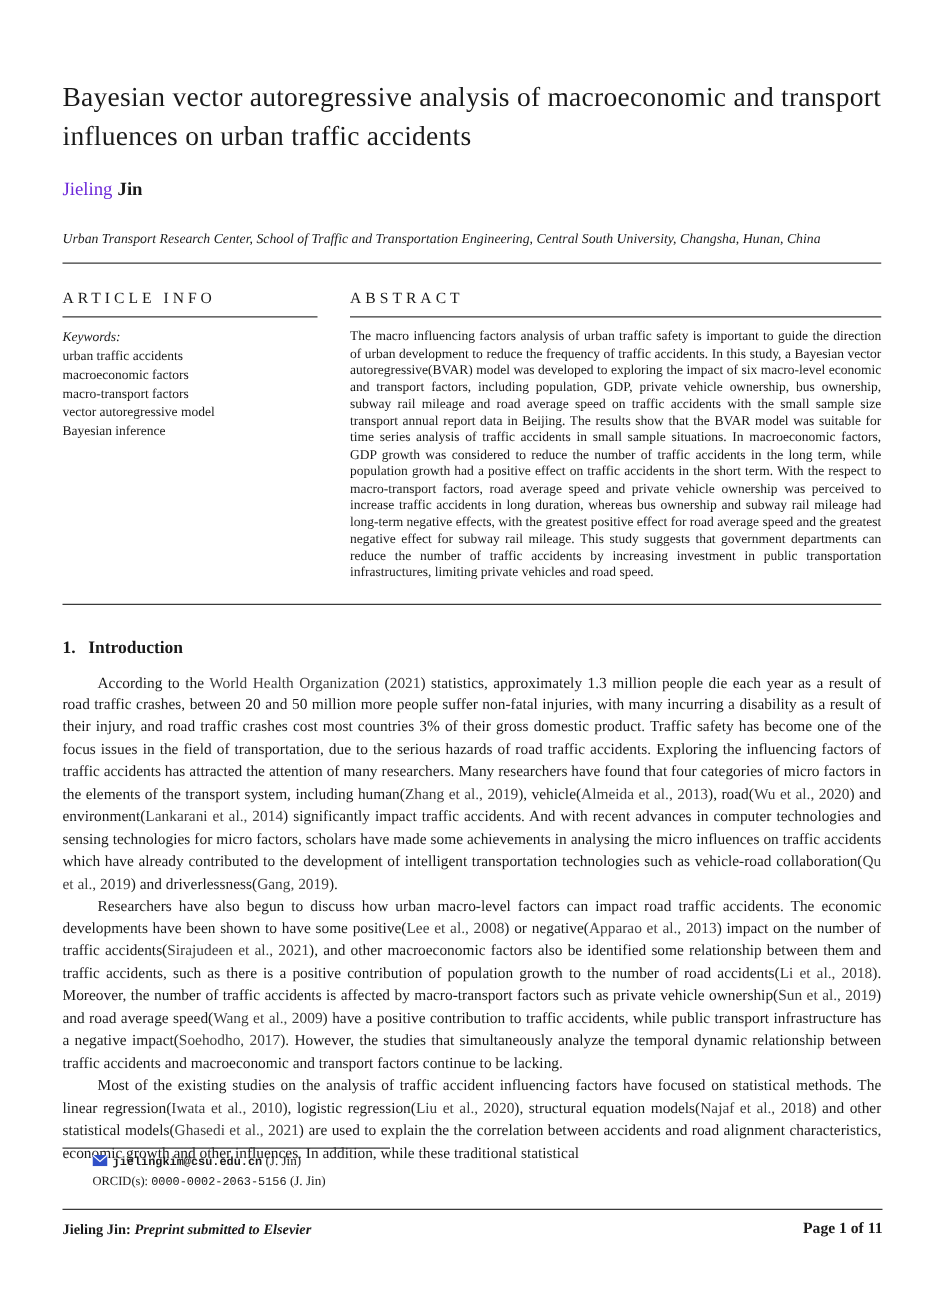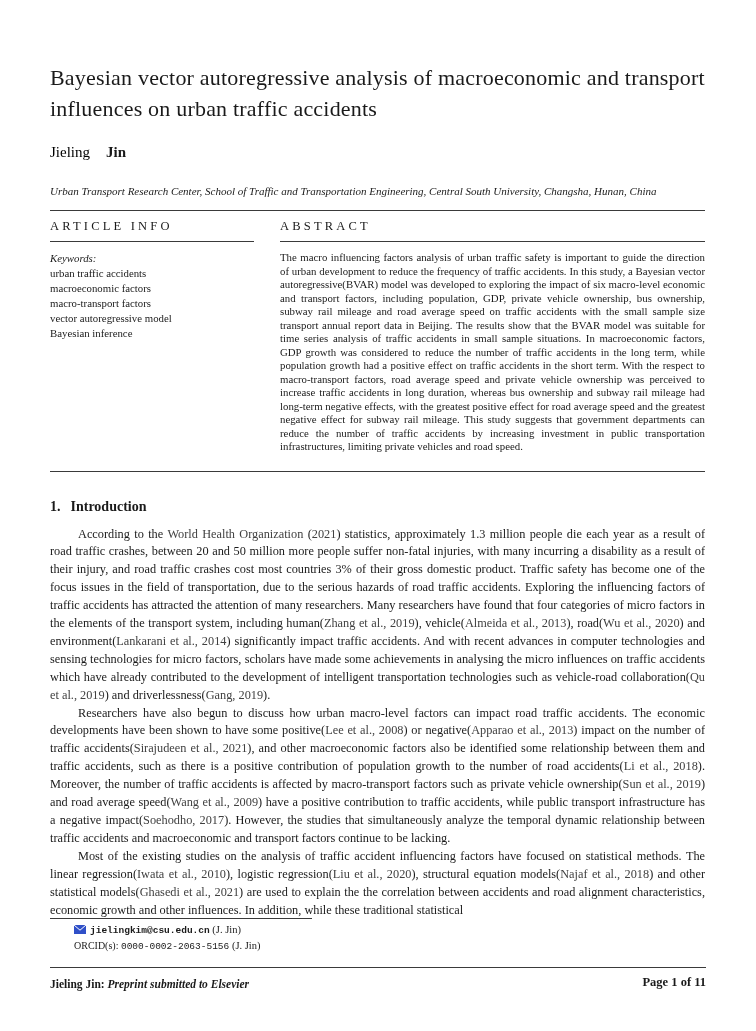--- a/index.html
+++ b/index.html
@@ -16,37 +16,37 @@
   }
   
   .title {
     font-size: 22px;
     line-height: 31px;
     font-weight: 400;
     margin: 0 0 20px 0;
     letter-spacing: 0.2px;
   }
   .author-line { font-size: 15px; margin: 0 0 24px 0; }
-  .author-first { color: #000000; }
-  .author-last  { font-weight: 700; margin-left: 16px; }
+  .author-first { color: #6d28d9; }
+  .author-last  { font-weight: 700; margin-left: 4px; }
   .affiliation {
     font-size: 11px;
     font-style: italic;
     margin: 0 0 13px 0;
   }
   .rule {
     border: none;
     border-top: 1px solid #3a3a3a;
     margin: 0;
   }
   
   .info-grid {
     display: flex;
     gap: 26px;
-    margin-top: 8px;
+    margin-top: 20px;
   }
   .col-left  { width: 204px; flex: none; }
   .col-right { flex: 1; }
   .colhead {
     font-size: 12.5px;
     letter-spacing: 3.2px;
     font-weight: 400;
     padding-bottom: 7px;
     border-bottom: 1px solid #3a3a3a;
     margin-bottom: 9px;

